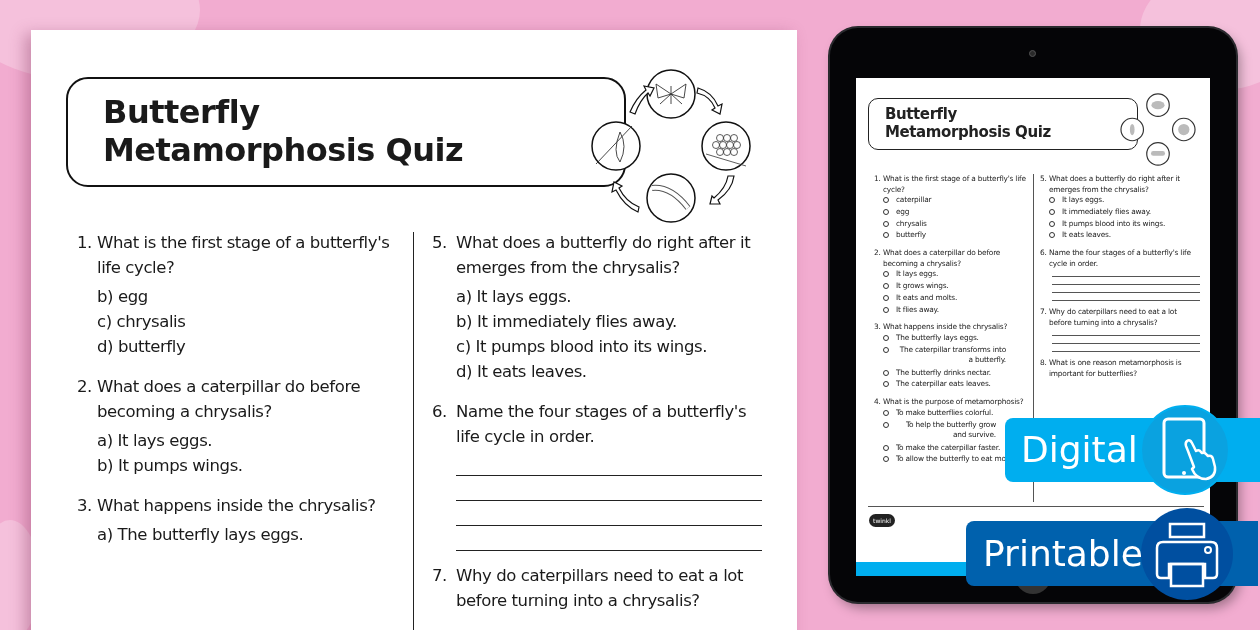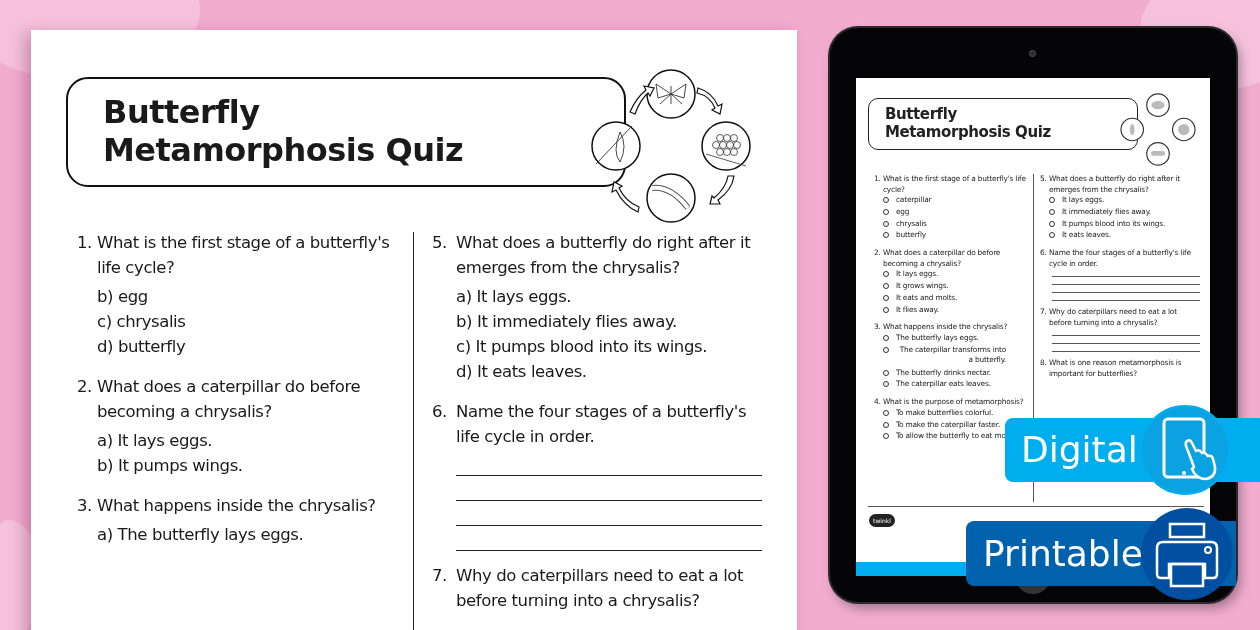--- a/index.html
+++ b/index.html
@@ -105,21 +105,21 @@
     }
     .badge-digital-label {
       position: absolute; left: 16px; top: 10px; color: #fff; font-size: 36px; line-height: 44px;
       font-family: "DejaVu Sans", sans-serif;
     }
     .digital-circle {
       position: absolute; left: 1140px; top: 405px; width: 90px; height: 90px; border-radius: 50%;
       background: #0aa2e0; border: 2px solid #00aeef;
     }
     .badge-printable {
-      position: absolute; left: 966px; top: 521px; width: 270px; height: 65px;
+      position: absolute; left: 966px; top: 521px; width: 292px; height: 65px;
       background: #0061ad; border-radius: 8px 0 0 8px;
     }
     .badge-printable-label {
       position: absolute; left: 17px; top: 11px; color: #fff; font-size: 36px; line-height: 44px;
       font-family: "DejaVu Sans", sans-serif;
     }
     .printer-circle {
       position: absolute; left: 1141px; top: 508px; width: 92px; height: 92px; border-radius: 50%;
       background: #004fa0;
     }
@@ -344,20 +344,24 @@
       </div>
       <div class="s-q">
         <div class="s-qrow">
             <span class="s-qnum">4.</span>
             <span>What is the purpose of metamorphosis?</span>
           </div>
         <div class="s-opt">
             <span class="s-radio"></span>
             <span>To make butterflies colorful.</span>
           </div>
+        <div class="s-opt two">
+            <span class="s-radio"></span>
+            <span style="width:100px">To help the butterfly grow and survive.</span>
+          </div>
         <div class="s-opt">
             <span class="s-radio"></span>
             <span>To make the caterpillar faster.</span>
           </div>
         <div class="s-opt">
             <span class="s-radio"></span>
             <span>To allow the butterfly to eat more.</span>
           </div>
       </div>
     </div>

